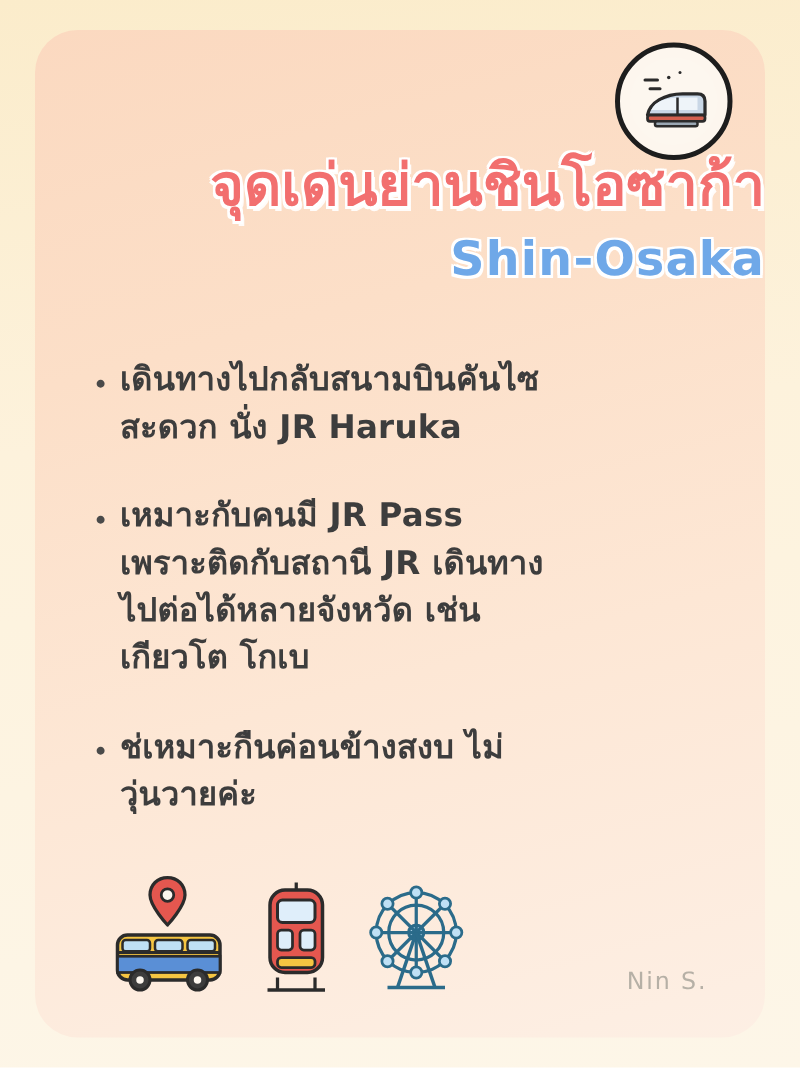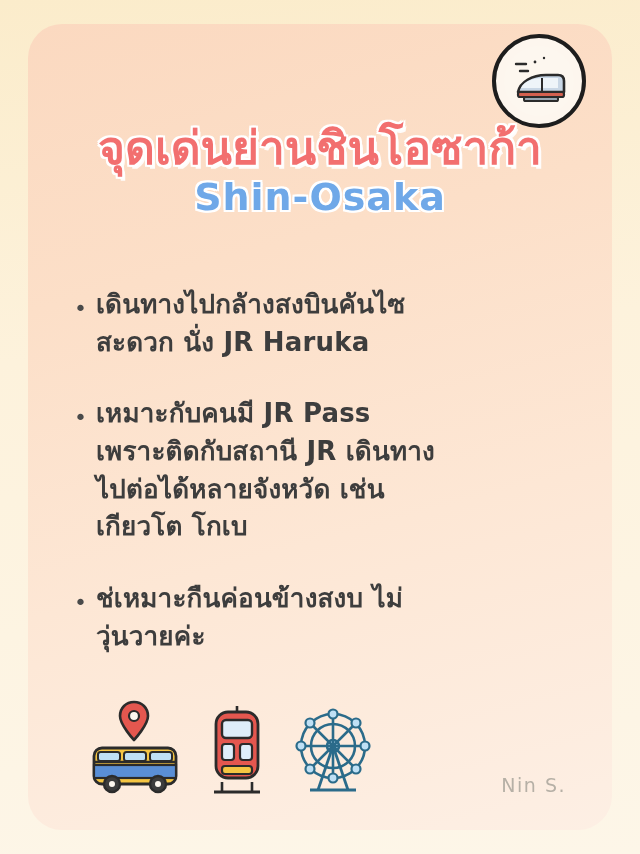--- a/index.html
+++ b/index.html
@@ -43,36 +43,37 @@
     justify-content: center;
     overflow: hidden;
   }
   #badge svg { display: block; }
 
   #title-wrap {
     position: absolute;
     top: 98px;
     left: 0;
     width: 584px;
-    text-align: center;
+    text-align: right;
   }
   .title-th {
     font-family: "DejaVu Sans", sans-serif;
     font-size: 46px;
     font-weight: bold;
     color: #f26f6f;
     letter-spacing: 0px;
     line-height: 1.15;
     text-shadow:
       -2px 0 #ffffff, 2px 0 #ffffff, 0 -2px #ffffff, 0 2px #ffffff,
       -2px -2px #ffffff, 2px -2px #ffffff, -2px 2px #ffffff, 2px 2px #ffffff,
       3px 4px 0 rgba(255,255,255,0.9);
     white-space: nowrap;
   }
   .title-en {
+    margin-top: 10px;
     font-family: "DejaVu Sans", sans-serif;
     font-size: 38px;
     font-weight: bold;
     color: #6fa8e8;
     text-shadow:
       -2px 0 #ffffff, 2px 0 #ffffff, 0 -2px #ffffff, 0 2px #ffffff,
       -2px -2px #ffffff, 2px -2px #ffffff, -2px 2px #ffffff, 2px 2px #ffffff;
     letter-spacing: 1px;
   }
 
@@ -156,21 +157,21 @@
     </div>
 
     <div id="title-wrap">
       <div class="title-th">จุดเด่นย่านชินโอซาก้า</div>
       <div class="title-en">Shin-Osaka</div>
     </div>
 
     <div id="bullets">
       <div class="bullet">
         <div class="dot">•</div>
-        <div class="btext">เดินทางไปกลัางสงบินคันไซ
+        <div class="btext">เดินทางไปกลับสนามบินคันไซ
 สะดวก นั่ง JR Haruka</div>
       </div>
       <div class="bullet">
         <div class="dot">•</div>
         <div class="btext">เหมาะกับคนมี JR Pass
 เพราะติดกับสถานี JR เดินทาง
 ไปต่อได้หลายจังหวัด เช่น
 เกียวโต โกเบ</div>
       </div>
       <div class="bullet">

